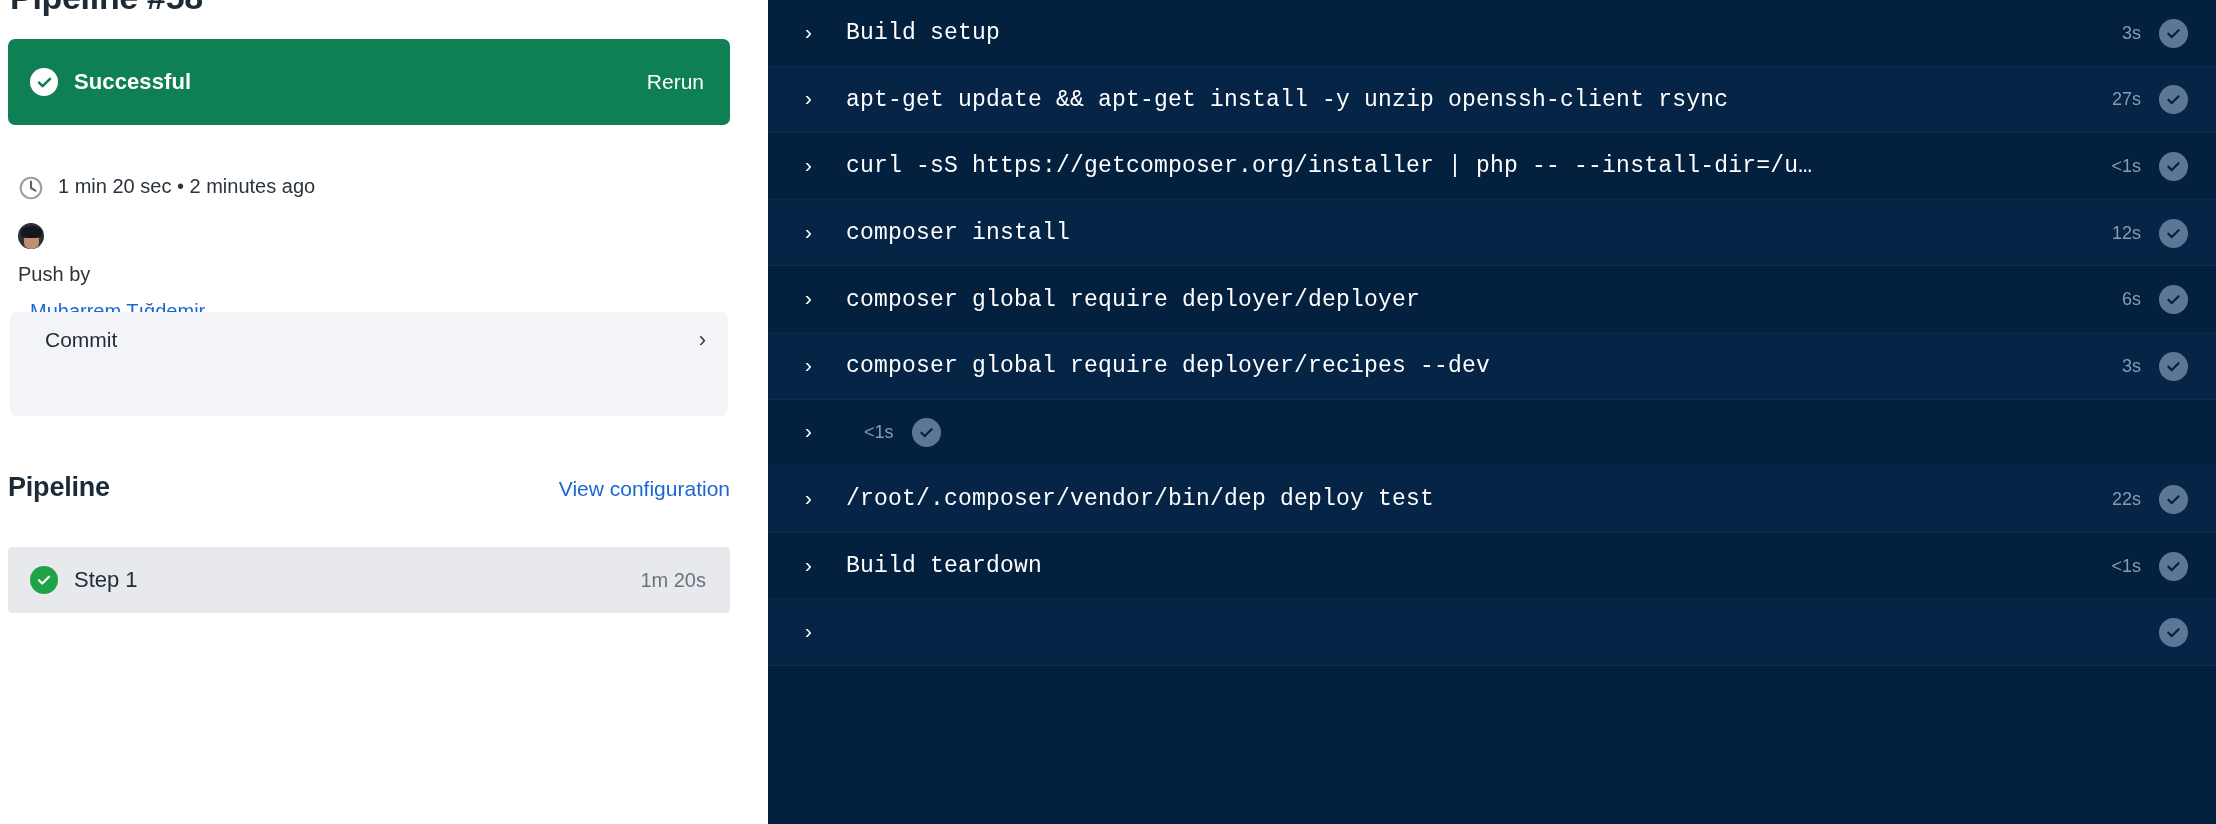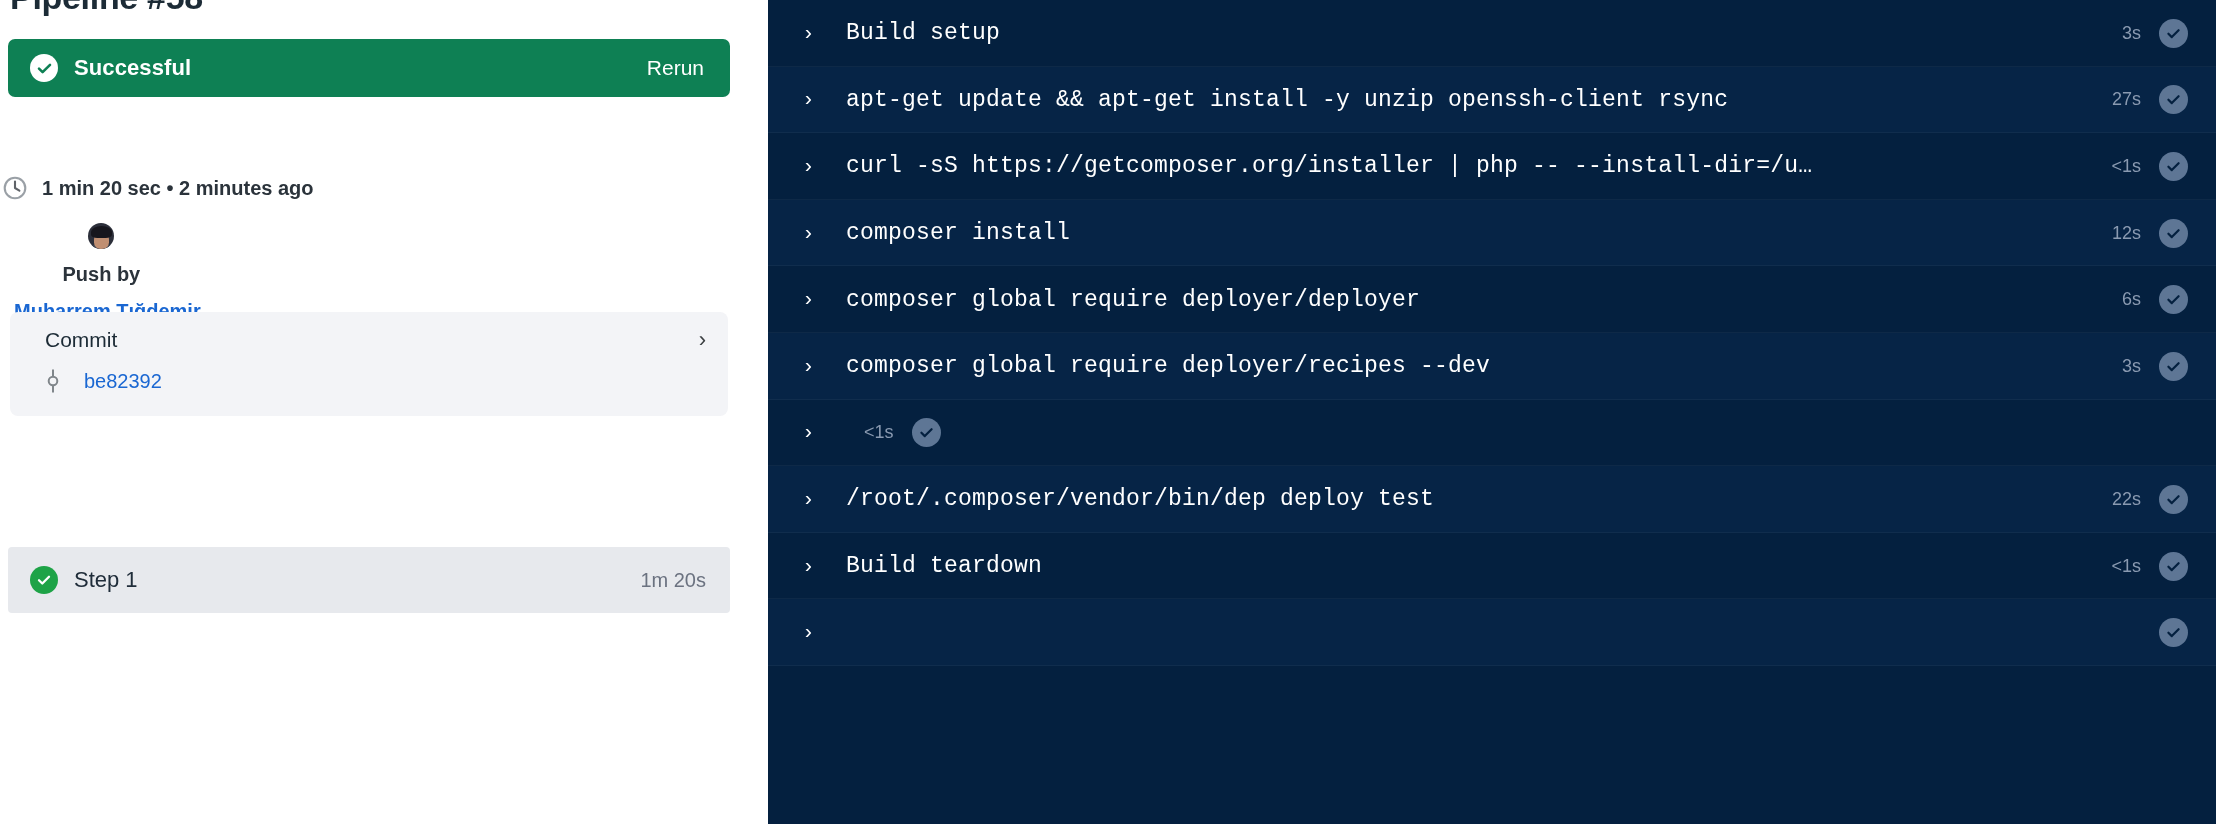--- a/index.html
+++ b/index.html
@@ -24,21 +24,21 @@
     left: 10px; top: -22px;
     font-size: 34px; font-weight: bold;
     color: #1c2b36;
     letter-spacing: -0.3px;
     white-space: nowrap;
   }
 
   .status-banner {
     position: absolute;
     left: 8px; top: 39px;
-    width: 722px; height: 58px;
+    width: 722px; height: 86px;
     background: #0e8054;
     border-radius: 7px;
     display: flex; align-items: center;
     padding: 0 24px 0 22px;
   }
   .status-left { display: flex; align-items: center; gap: 16px; }
   .check-white {
     width: 28px; height: 28px; border-radius: 50%;
     background: #ffffff;
     display: flex; align-items: center; justify-content: center;
@@ -53,25 +53,24 @@
     margin-left: auto;
     font-size: 21px; color: #ffffff;
     background: none; border: none;
     font-family: "Liberation Sans", sans-serif;
     cursor: pointer;
     padding: 4px 2px;
   }
 
   .meta-row {
     position: absolute;
-    left: 2px;
-    display: flex; align-items: center; gap: 14px;
+    left: 18px;
+    display: flex; gap: 14px;
     font-size: 20px; color: #2b333b;
     white-space: nowrap;
-    font-weight: bold;
   }
   .meta-duration { top: 175px; }
   .meta-author   { top: 223px; flex-direction: column; }
   .clock-icon { width: 26px; height: 26px; flex: 0 0 26px; }
   .avatar {
     width: 26px; height: 26px; border-radius: 50%;
     flex: 0 0 26px;
     overflow: hidden;
     background: #2c2f3a;
     position: relative;
@@ -247,32 +246,26 @@
       </span>
       <span>Push by</span>
       <a class="link">Muharrem Tığdemir</a>
     </div>
 
     <div class="commit-card">
       <div class="commit-head">
         <span>Commit</span>
         <span class="commit-chevron">›</span>
       </div>
-      <div class="commit-row">
-        <span class="commit-icon">
-          <svg width="18" height="26" viewBox="0 0 18 26" aria-hidden="true">
-            <line x1="9" y1="1.5" x2="9" y2="8" stroke="#80868b" stroke-width="2"></line>
-            <line x1="9" y1="18" x2="9" y2="24.5" stroke="#80868b" stroke-width="2"></line>
-            <circle cx="9" cy="13" r="4.3" fill="none" stroke="#80868b" stroke-width="2"></circle>
-          </svg>
-        </span>
-        <a class="commit-sha">be82392</a>
-      </div>
-    </div>
-
+    </div>
+
+    <div class="pipeline-head">
+      <span class="pipeline-title">Pipeline</span>
+      <a class="view-config">View configuration</a>
+    </div>
 
     <div class="step-row">
       <span class="check-green">
         <svg width="16" height="16" viewBox="0 0 16 16" aria-hidden="true">
           <path d="M3 8.2 L6.3 11.5 L13 4.8" fill="none" stroke="#ffffff" stroke-width="2.3" stroke-linecap="round" stroke-linejoin="round"></path>
         </svg>
       </span>
       <span class="step-label">Step 1</span>
       <span class="step-time">1m 20s</span>
     </div>

